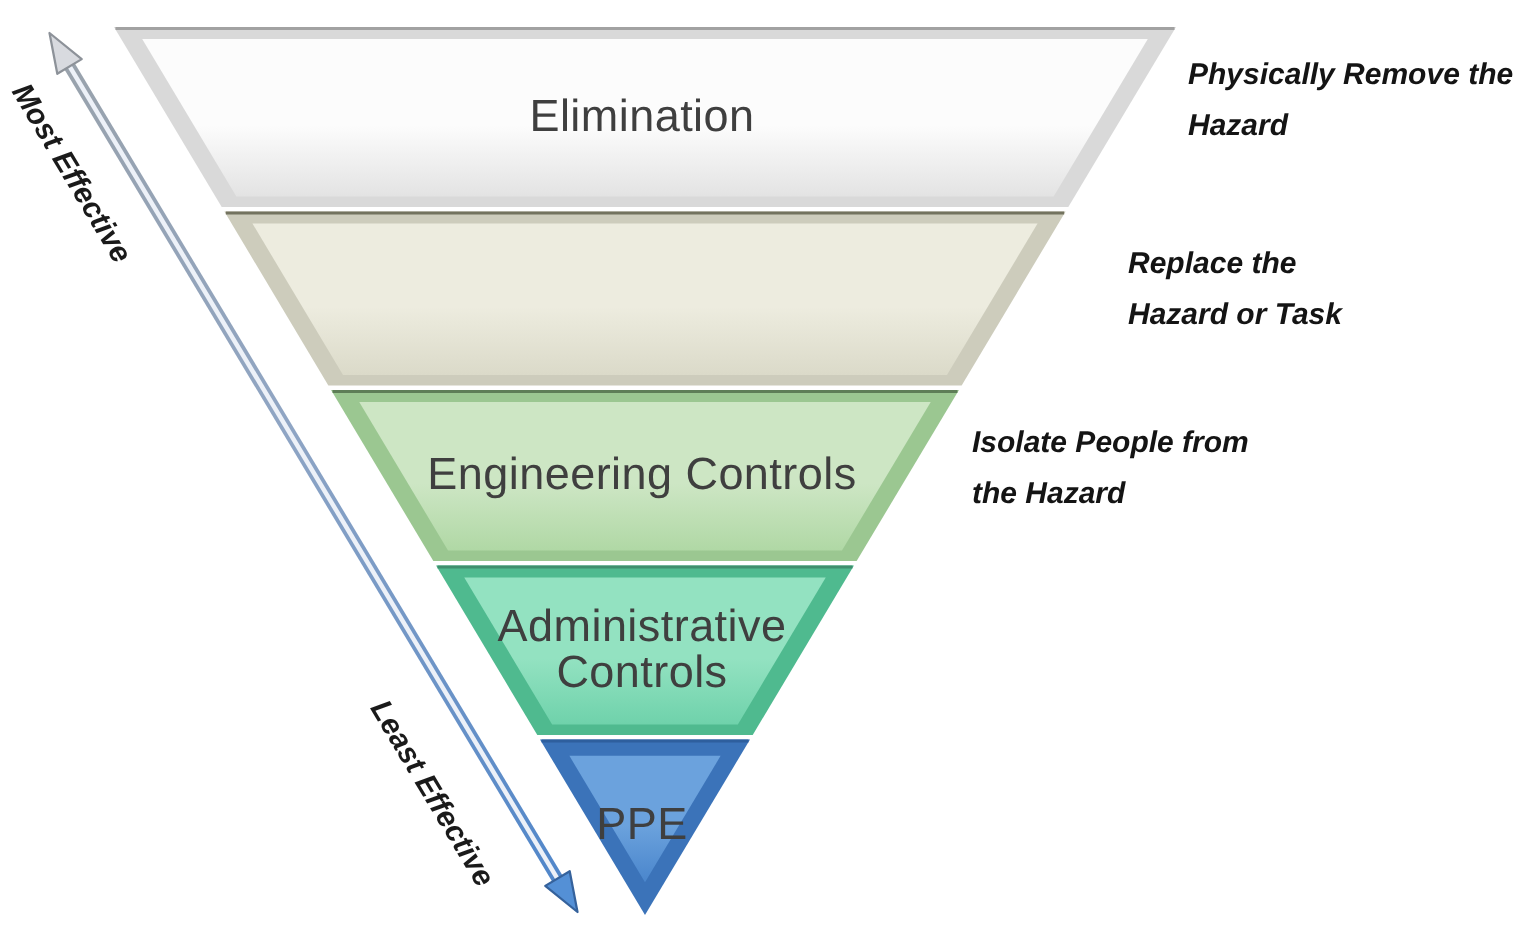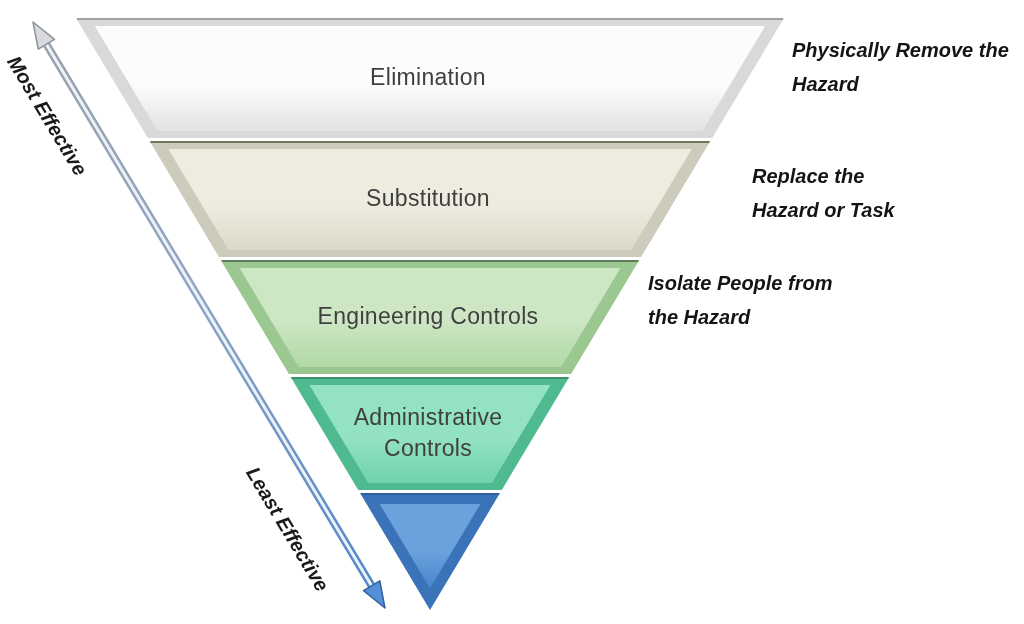--- a/index.html
+++ b/index.html
@@ -7,21 +7,21 @@
     position:relative;
     width:1024px;height:624px;
     background:#ffffff;
     overflow:hidden;
     font-family:"Liberation Sans","DejaVu Sans",sans-serif;
   }
   .stage svg{position:absolute;left:0;top:0;}
   .band-label{
     position:absolute;
     text-align:center;
-    font-size:23px;
+    font-size:30px;
     line-height:31px;
     color:#3f3f3f;
     letter-spacing:.3px;
     white-space:pre-line;
   }
   .annotation{
     position:absolute;
     font-style:italic;
     font-weight:600;
     font-size:20px;
@@ -96,24 +96,24 @@
       <line x1="46.39" y1="44.282" x2="371.61" y2="585.718" stroke="url(#arrowGrad)" stroke-width="8"></line>
       <line x1="46.39" y1="44.282" x2="371.61" y2="585.718" stroke="#edf1f8" stroke-width="3"></line>
       <polygon points="33.0,22.0 38.2,49.2 54.5,39.4" fill="#d8dadf" stroke="#8d9299" stroke-width="1.5" stroke-linejoin="round"></polygon>
       <polygon points="385.0,608.0 363.5,590.6 379.8,580.8" fill="#5490d6" stroke="#35629c" stroke-width="1.5" stroke-linejoin="round"></polygon>
     </svg>
 
   <div class="scale-label" style="left:22px;top:52px;">Most Effective</div>
   <div class="scale-label" style="left:261px;top:463px;">Least Effective</div>
 
   <div class="band-label" style="left:128px;top:62px;width:600px;">Elimination</div>
-  <div class="band-label" style="left:128px;top:183px;width:600px;">Substitution</div>
   <div class="band-label" style="left:128px;top:301px;width:600px;">Engineering Controls</div>
   <div class="band-label" style="left:228px;top:402px;width:400px;">Administrative
 Controls</div>
+  <div class="band-label" style="left:328px;top:534px;width:200px;">PPE</div>
 
   <div class="annotation" style="left:748px;top:33px;margin-left:44px;">Physically Remove the
 Hazard</div>
   <div class="annotation" style="left:752px;top:159px;">Replace the
 Hazard or Task</div>
-  <div class="annotation" style="left:648px;top:266px;">Isolate People from
+  <div class="annotation" style="left:648px;top:278px;">Isolate People from
 the Hazard</div>
 </div>
 
 </body></html>

